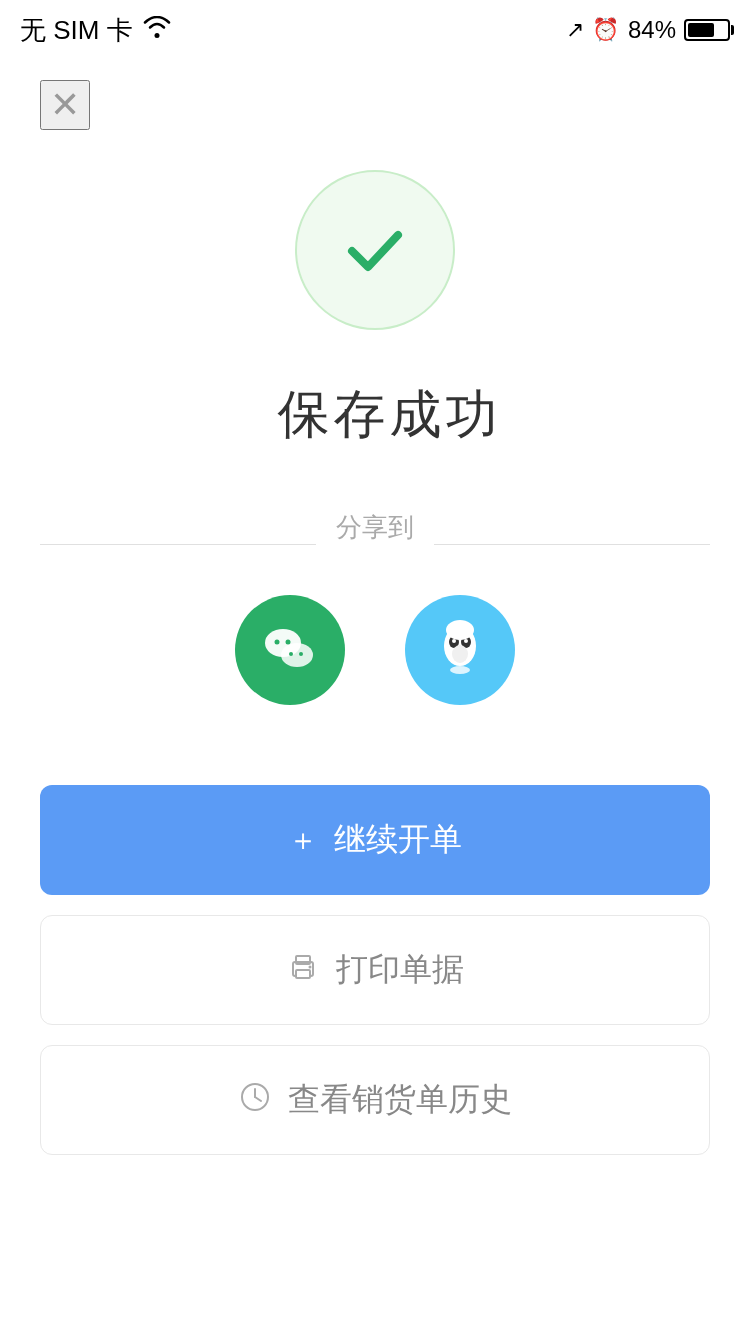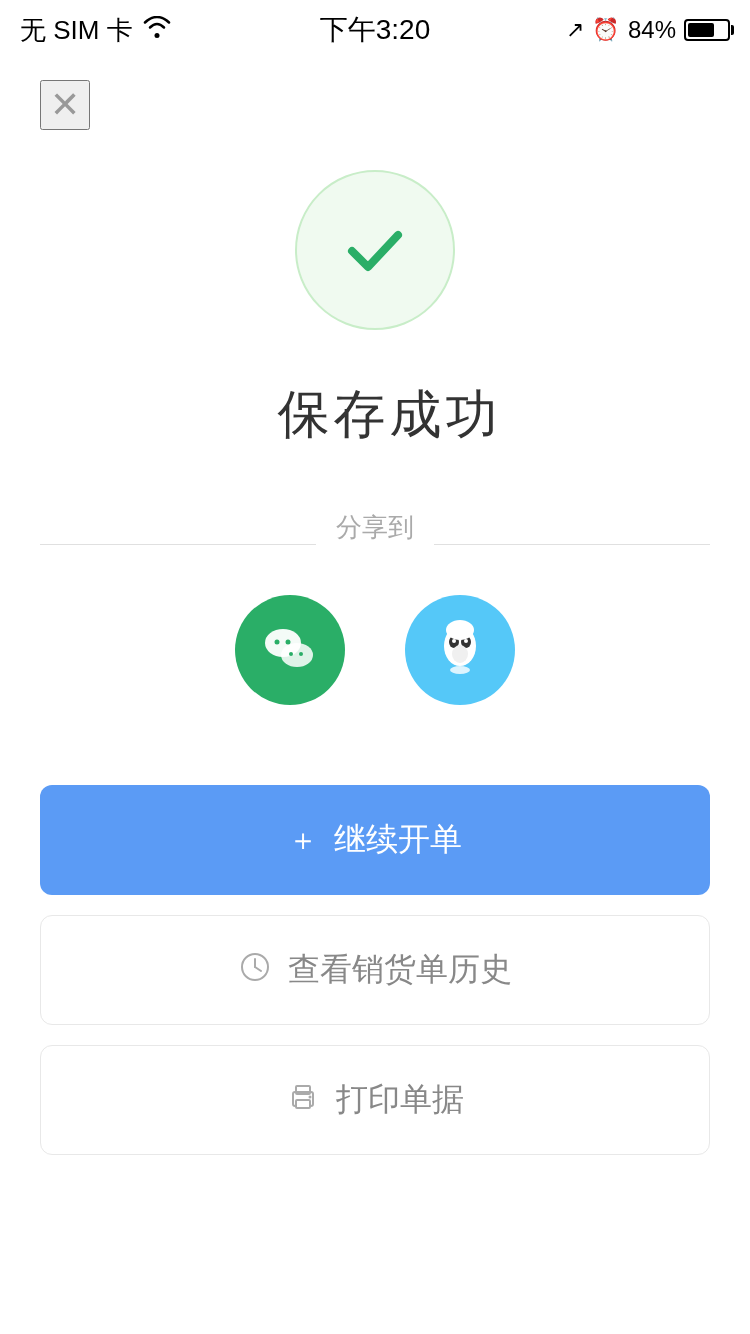--- a/index.html
+++ b/index.html
@@ -242,21 +242,20 @@
     <span>无 SIM 卡</span>
     <span class="wifi-icon">
       
       <svg width="28" height="22" viewBox="0 0 28 22" fill="none">
         <path d="M14 17a2.5 2.5 0 1 1 0 5 2.5 2.5 0 0 1 0-5z" fill="#000"></path>
         <path d="M7 11.5C9.2 9.3 11.5 8 14 8s4.8 1.3 7 3.5" stroke="#000" stroke-width="2.5" stroke-linecap="round" fill="none"></path>
         <path d="M2 6.5C5.5 3 9.5 1 14 1s8.5 2 12 5.5" stroke="#000" stroke-width="2.5" stroke-linecap="round" fill="none"></path>
       </svg>
     </span>
   </div>
-  <div class="status-center">下午3:20</div>
   <div class="status-right">
     <span style="font-size:22px;">↗</span>
     <span style="font-size:22px;">⏰</span>
     <span>84%</span>
     <div class="battery-bar">
       <div class="battery-fill"></div>
     </div>
   </div>
 </div>
 
@@ -314,39 +313,39 @@
         <ellipse cx="30" cy="10" rx="14" ry="10" fill="white"></ellipse>
       </svg>
     </div>
   </div>
 
   <div class="action-buttons">
 
     <button class="action-btn btn-primary">
       <span class="btn-icon">＋</span>
       <span>继续开单</span>
-    </button>
-
-    <button class="action-btn btn-secondary">
-      <span class="btn-icon">
-        <svg width="34" height="34" viewBox="0 0 34 34" fill="none">
-          <circle cx="17" cy="17" r="13" stroke="#aaa" stroke-width="2" fill="none"></circle>
-          <line x1="17" y1="9" x2="17" y2="17" stroke="#aaa" stroke-width="2" stroke-linecap="round"></line>
-          <line x1="17" y1="17" x2="23" y2="21" stroke="#aaa" stroke-width="2" stroke-linecap="round"></line>
-        </svg>
-      </span>
-      <span>查看销货单历史</span>
     </button>
 
     <button class="action-btn btn-secondary">
       <span class="btn-icon">
         <svg width="34" height="34" viewBox="0 0 34 34" fill="none">
           <rect x="7" y="12" width="20" height="14" rx="2" stroke="#aaa" stroke-width="2" fill="none"></rect>
           <rect x="10" y="6" width="14" height="8" rx="1" stroke="#aaa" stroke-width="2" fill="none"></rect>
           <rect x="10" y="20" width="14" height="8" rx="1" stroke="#aaa" stroke-width="2" fill="white"></rect>
           <circle cx="24" cy="17" r="1.5" fill="#aaa"></circle>
         </svg>
       </span>
       <span>打印单据</span>
     </button>
 
+    <button class="action-btn btn-secondary">
+      <span class="btn-icon">
+        <svg width="34" height="34" viewBox="0 0 34 34" fill="none">
+          <circle cx="17" cy="17" r="13" stroke="#aaa" stroke-width="2" fill="none"></circle>
+          <line x1="17" y1="9" x2="17" y2="17" stroke="#aaa" stroke-width="2" stroke-linecap="round"></line>
+          <line x1="17" y1="17" x2="23" y2="21" stroke="#aaa" stroke-width="2" stroke-linecap="round"></line>
+        </svg>
+      </span>
+      <span>查看销货单历史</span>
+    </button>
+
   </div>
 </div>
 
 </body></html>

